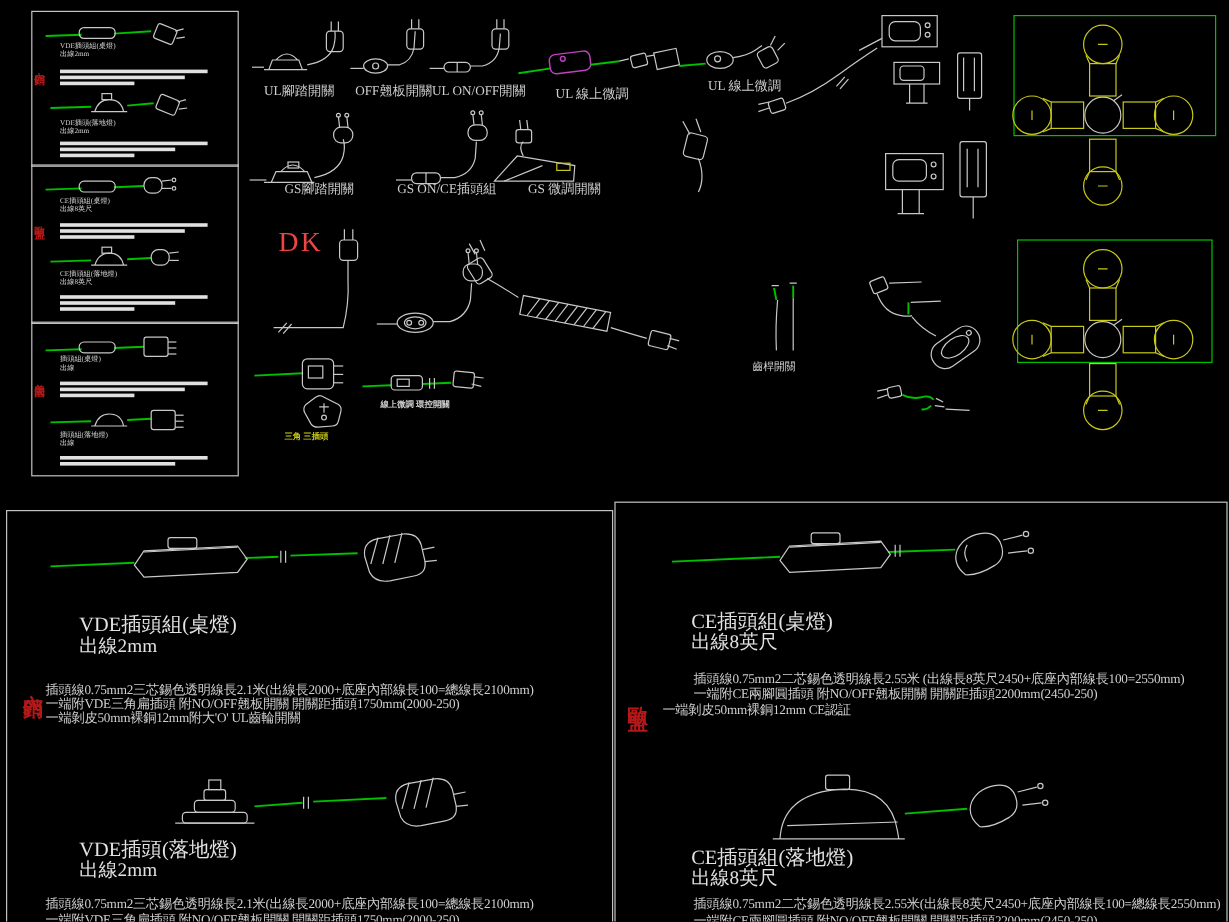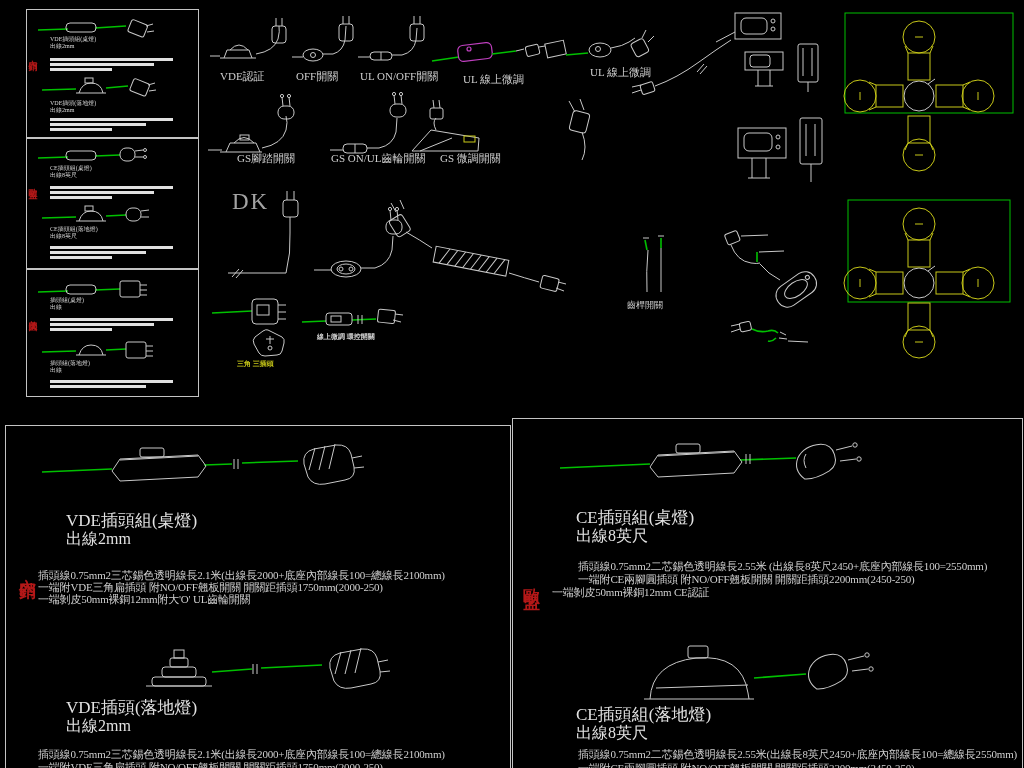--- a/index.html
+++ b/index.html
@@ -18,21 +18,21 @@
   .lbl-y{color:#c8c818;}
   .tiny{position:absolute;color:#d8d8d8;font-size:6px;line-height:1.1;white-space:nowrap;}
   .title{position:absolute;color:#e2e2e2;font-size:17px;white-space:nowrap;line-height:1;}
   .sub{position:absolute;color:#e2e2e2;font-size:16px;white-space:nowrap;line-height:1;}
   .desc{position:absolute;color:#cfcfcf;font-size:11px;white-space:nowrap;line-height:1;letter-spacing:-0.2px;}
   .marker{position:absolute;color:#b41818;font-size:17px;font-weight:bold;
           writing-mode:vertical-rl;text-orientation:upright;letter-spacing:4px;line-height:1;}
   .mini-marker{position:absolute;color:#b41818;font-size:9px;font-weight:bold;
           writing-mode:vertical-rl;text-orientation:upright;letter-spacing:2px;line-height:1;}
   .bar{position:absolute;height:3px;background:#e0e0e0;}
-  .dk{position:absolute;color:#a3a3a3;font-size:23px;letter-spacing:2px;line-height:1;}
+  .dk{position:absolute;color:#ef4444;font-size:23px;letter-spacing:2px;line-height:1;}
 </style>
 </head>
 <body>
 
 <svg id="art" width="1024" height="768" viewBox="0 0 1024 768">
 
   <g>
     <line class="g" x1="38" y1="30" x2="68" y2="29"></line>
       <line class="g" x1="95" y1="28" x2="126" y2="26"></line>
     <rect x="66" y="23" width="30" height="9" rx="4"></rect>
@@ -444,27 +444,27 @@
 <div class="tiny" style="left:50px;top:304px">出線</div>
 <div class="mini-marker" style="left:28px;top:313px">美國</div>
 <div class="bar" style="left:50px;top:318px;width:123px"></div>
 <div class="bar" style="left:50px;top:323px;width:104px"></div>
 <div class="bar" style="left:50px;top:328px;width:62px"></div>
 <div class="tiny" style="left:50px;top:360px">插頭組(落地燈)</div>
 <div class="tiny" style="left:50px;top:367px">出線</div>
 <div class="bar" style="left:50px;top:380px;width:123px"></div>
 <div class="bar" style="left:50px;top:385px;width:96px"></div>
 
-<div class="lbl" style="left:220px;top:70px">VDE認証</div>
-<div class="lbl" style="left:296px;top:70px">OFF開關</div>
+<div class="lbl" style="left:220px;top:70px">UL腳踏開關</div>
+<div class="lbl" style="left:296px;top:70px">OFF翹板開關</div>
 <div class="lbl" style="left:360px;top:70px">UL ON/OFF開關</div>
 <div class="lbl" style="left:463px;top:73px">UL 線上微調</div>
 <div class="lbl" style="left:590px;top:66px">UL 線上微調</div>
 <div class="lbl" style="left:237px;top:152px">GS腳踏開關</div>
-<div class="lbl" style="left:331px;top:152px">GS ON/UL齒輪開關</div>
+<div class="lbl" style="left:331px;top:152px">GS ON/CE插頭組</div>
 <div class="lbl" style="left:440px;top:152px">GS 微調開關</div>
 <div class="dk" style="left:232px;top:190px">DK</div>
 <div class="lbl-xs" style="left:317px;top:332px">線上微調 環控開關</div>
 <div class="lbl-xs lbl-y" style="left:237px;top:359px">三角 三插頭</div>
 <div class="lbl-sm" style="left:627px;top:299px">齒桿開關</div>
 
 <div class="title" style="left:66px;top:512px">VDE插頭組(桌燈)</div>
 <div class="sub" style="left:66px;top:531px">出線2mm</div>
 <div class="marker" style="left:19px;top:565px">內銷</div>
 <div class="desc" style="left:38px;top:570px">插頭線0.75mm2三芯錫色透明線長2.1米(出線長2000+底座內部線長100=總線長2100mm)</div>

